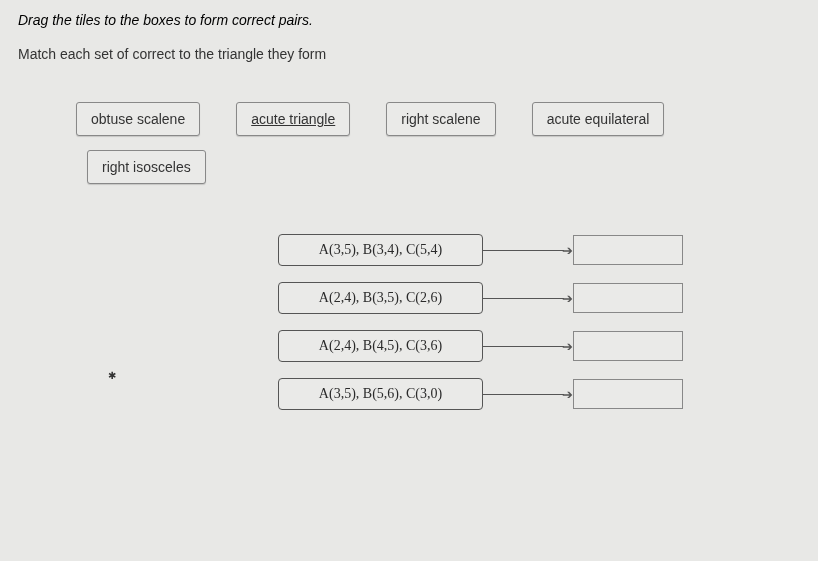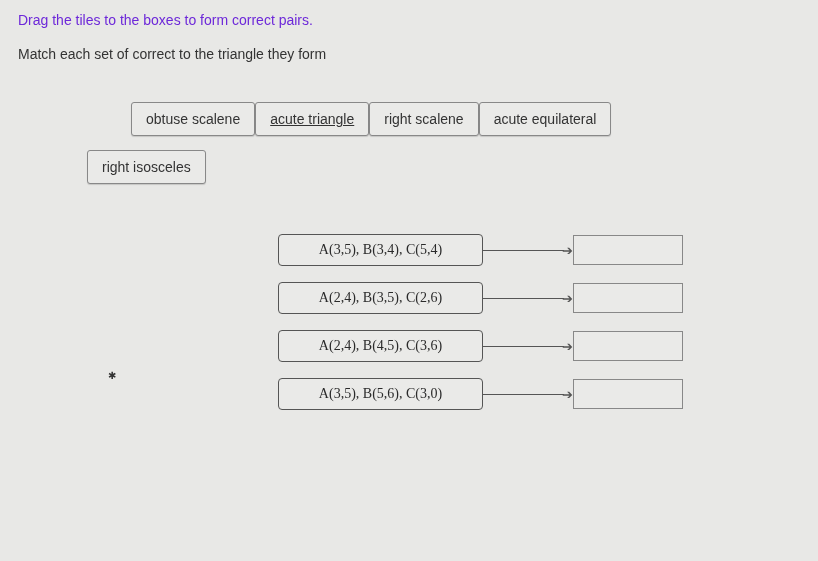--- a/index.html
+++ b/index.html
@@ -9,30 +9,32 @@
     background: #e8e8e6;
     font-family: Arial, sans-serif;
     color: #2a2a2a;
     padding: 12px 18px;
     position: relative;
   }
   .instruction1 {
     font-size: 14px;
     font-weight: 500;
     margin-bottom: 18px;
-    color: #6d28d9;
+    color: #000000;
+    font-style: italic;
   }
   .instruction2 {
     font-size: 14px;
     color: #333;
     margin-bottom: 40px;
   }
   .tiles-row {
     display: flex;
-    margin-left: 113px;
+    gap: 36px;
+    margin-left: 58px;
     margin-bottom: 14px;
   }
   .tiles-row2 {
     display: flex;
     margin-left: 69px;
     margin-bottom: 50px;
   }
   .tile {
     border: 1px solid #888;
     border-radius: 3px;

